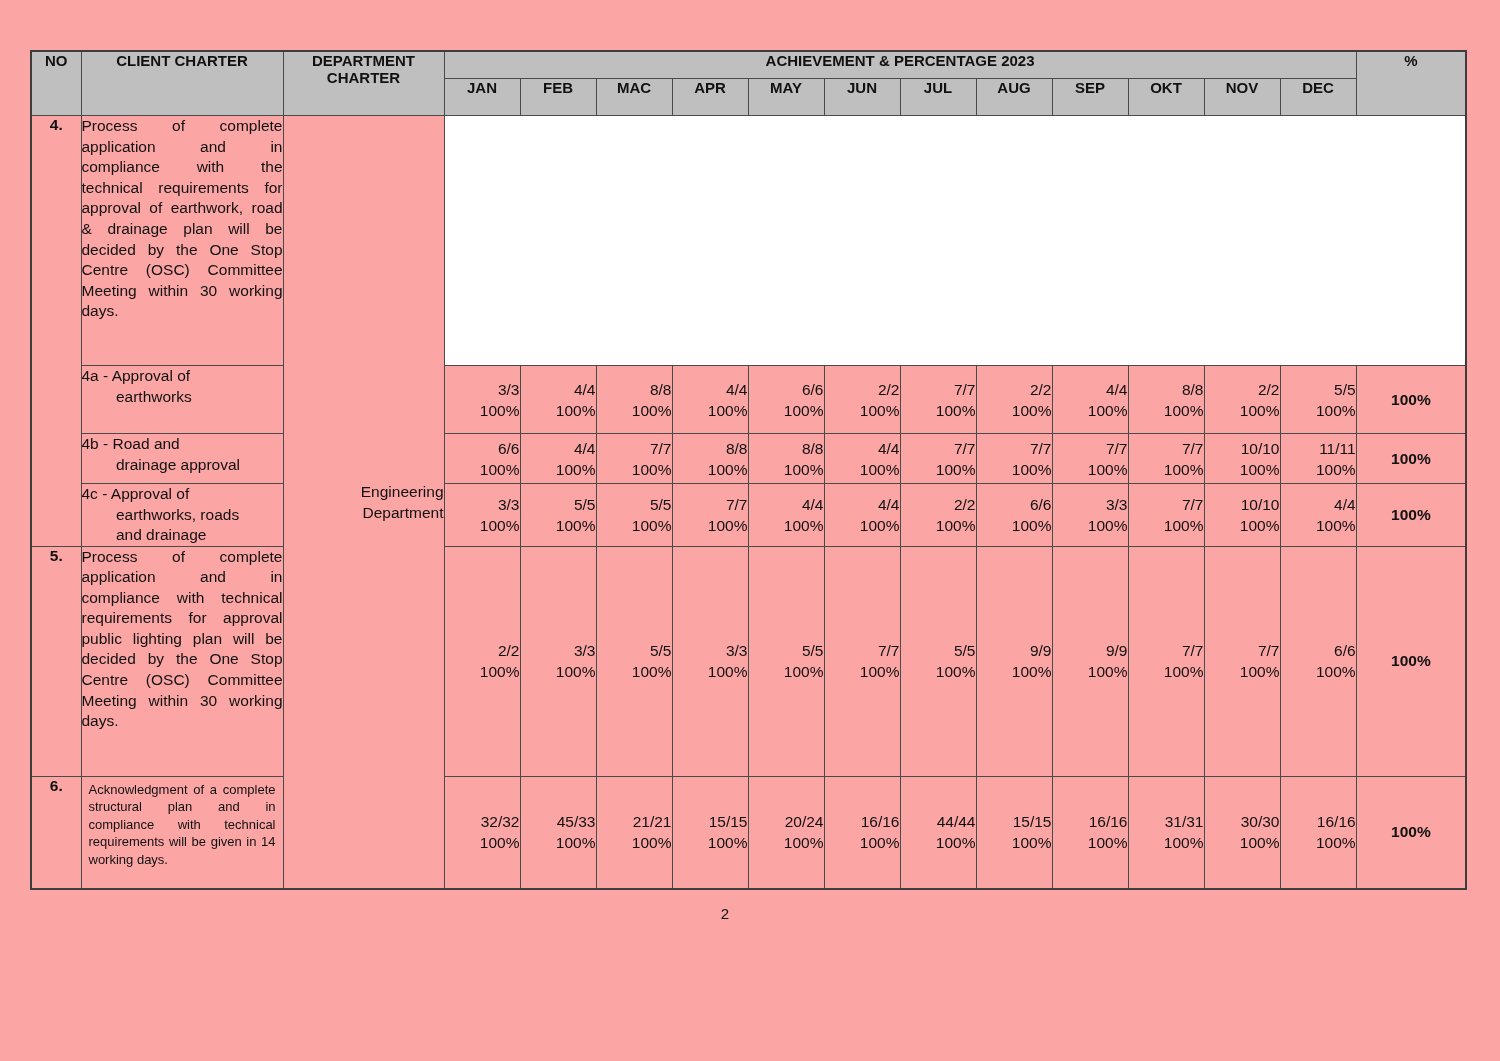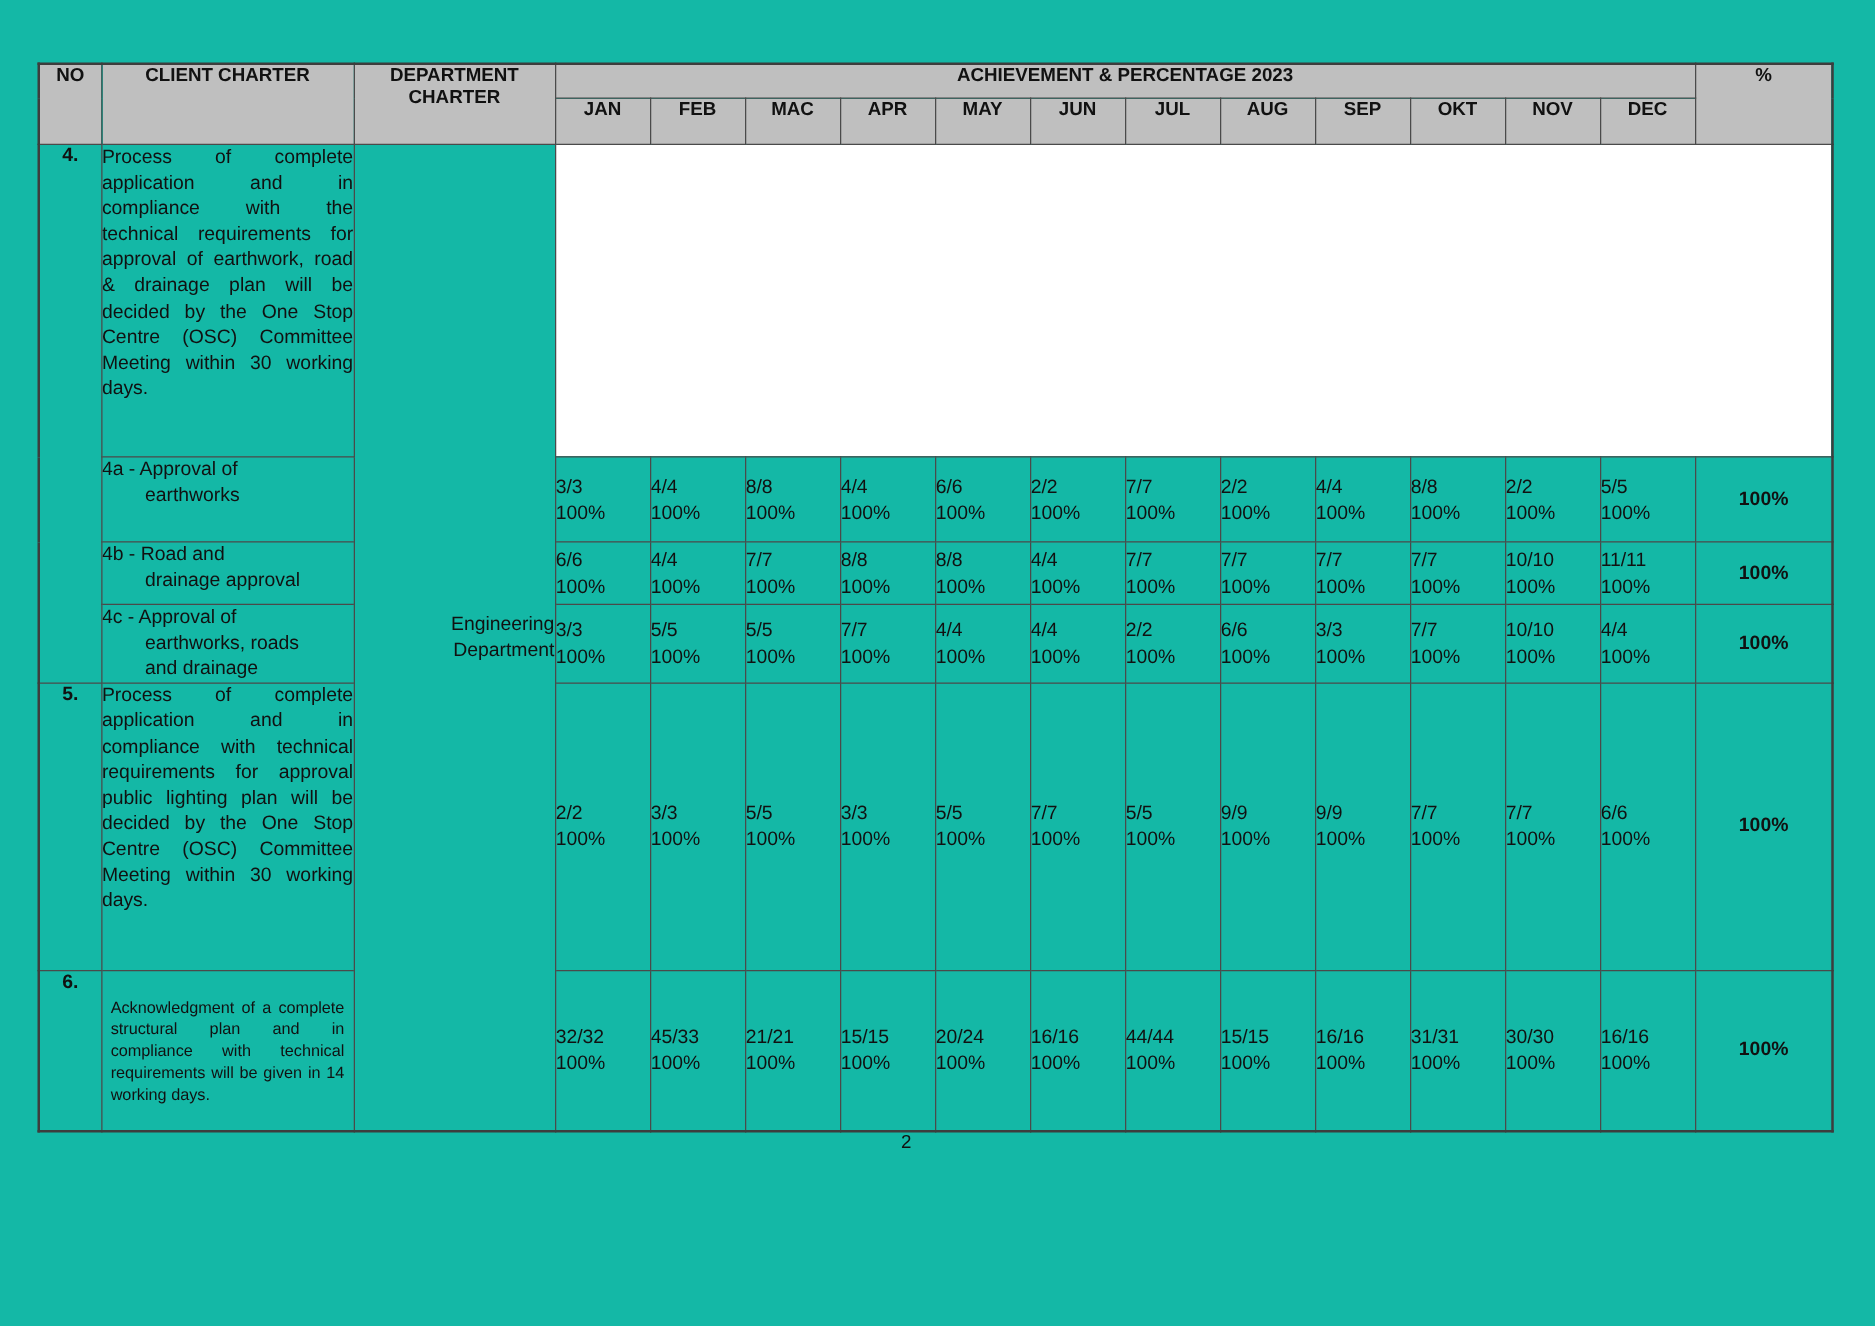--- a/index.html
+++ b/index.html
@@ -1,19 +1,19 @@
 <!DOCTYPE html>
 <html><head>
 <meta charset="utf-8">
 <style>
   html,body{margin:0;padding:0;background:#ffffff;}
   .page{
     position:relative;
     width:1500px;height:1061px;
-    background:#14b8a6;
+    background:#fca5a5;
     font-family:"Liberation Sans","DejaVu Sans",sans-serif;
     color:#111111;
   }
   table.report{
     position:absolute;left:30px;top:50px;
     width:1435px;
     border-collapse:collapse;
     table-layout:fixed;
     border:2px solid #3d3d3d;
   }
@@ -39,36 +39,36 @@
   }
   td.charter-cell{
     vertical-align:top;
     font-size:15.5px;line-height:20.6px;
     padding:5px 8px 4px 8px;
     text-align:justify;
     margin-left:24px;
   }
   td.charter-cell.small{
     font-size:13px;line-height:17.6px;
-    padding:20px 7px;
+    padding:4px 7px;
   }
   td.sublabel-cell{
     vertical-align:top;
     font-size:15.5px;line-height:20.5px;
     padding:3px 6px;
     white-space:pre-wrap;
     text-align:left;
   }
   td.dept-cell{
     vertical-align:middle;text-align:right;
     font-size:15.5px;line-height:21px;
     white-space:pre-line;
   }
   td.data-cell{
-    vertical-align:middle;text-align:left;
+    vertical-align:middle;text-align:right;
     font-size:15.5px;line-height:21px;
   }
   td.total-cell{
     vertical-align:middle;text-align:center;
     font-size:15.5px;font-weight:bold;
   }
   td.empty-span{background:#ffffff;}
   .page-number{
     position:absolute;
     left:30px;top:905px;width:1390px;

